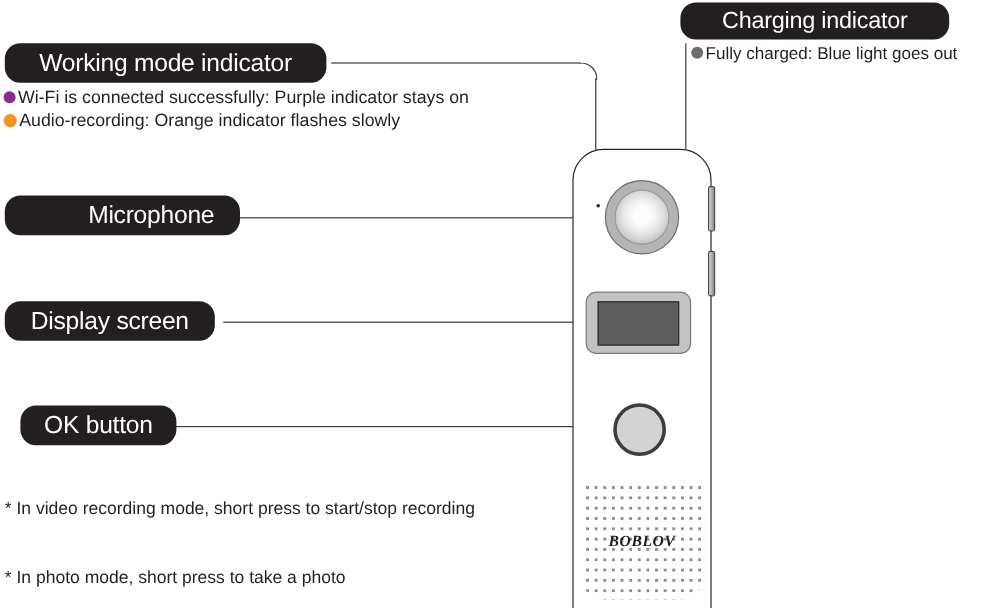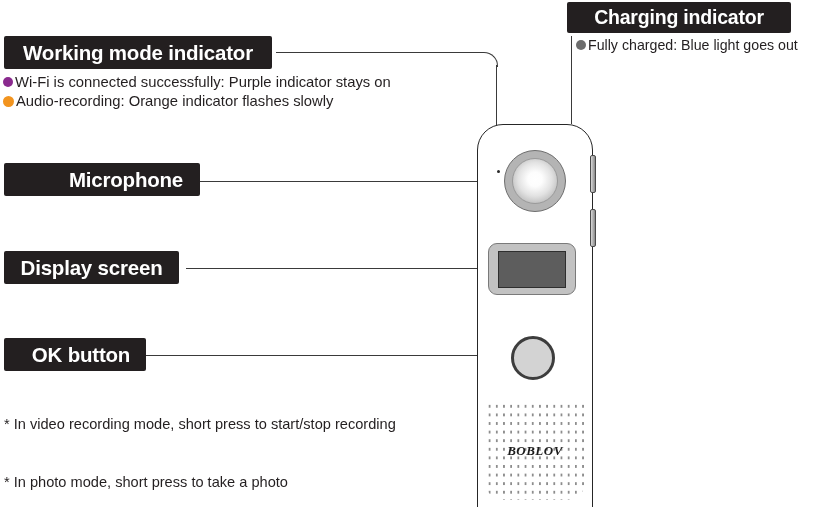--- a/index.html
+++ b/index.html
@@ -17,22 +17,22 @@
     height: 507px;
     background: #ffffff;
     overflow: hidden;
   }
 
   
   .pill {
     position: absolute;
     background: #231f20;
     color: #ffffff;
-    font-weight: bold;
-    border-radius: 2px;
+    font-weight: normal;
+    border-radius: 13px;
     display: flex;
     align-items: center;
     justify-content: center;
     white-space: nowrap;
     letter-spacing: -0.2px;
   }
 
   
   .bullet-list {
     position: absolute;
@@ -243,21 +243,21 @@
     <div class="bullet-row">
       <span class="dot" style="width:10px; height:10px; background:#6d6d6d; top:0px; margin-right:2px;"></span>
       <span class="bullet-text">Fully charged: Blue light goes out</span>
     </div>
   </div>
 
   <div class="pill" style="left:4px; top:163px; width:148px; height:33px; font-size:20.5px;padding-left:48px;">Microphone</div>
 
   <div class="pill" style="left:4px; top:251px; width:175px; height:33px; font-size:20.5px;">Display screen</div>
 
-  <div class="pill" style="left:4px; top:338px; width:130px; height:33px; font-size:20.5px;padding-left:12px;">OK button</div>
+  <div class="pill" style="left:17px; top:338px; width:130px; height:33px; font-size:20.5px;">OK button</div>
 
   <div class="notes" style="left:4px; top:376px; font-size:14.6px; line-height:19.4px;">
     <span class="note-line">* In video recording mode, short press to start/stop recording</span>
     <span class="note-line">* In photo mode, short press to take a photo</span>
     
     
     
   </div>
 
 </div>

